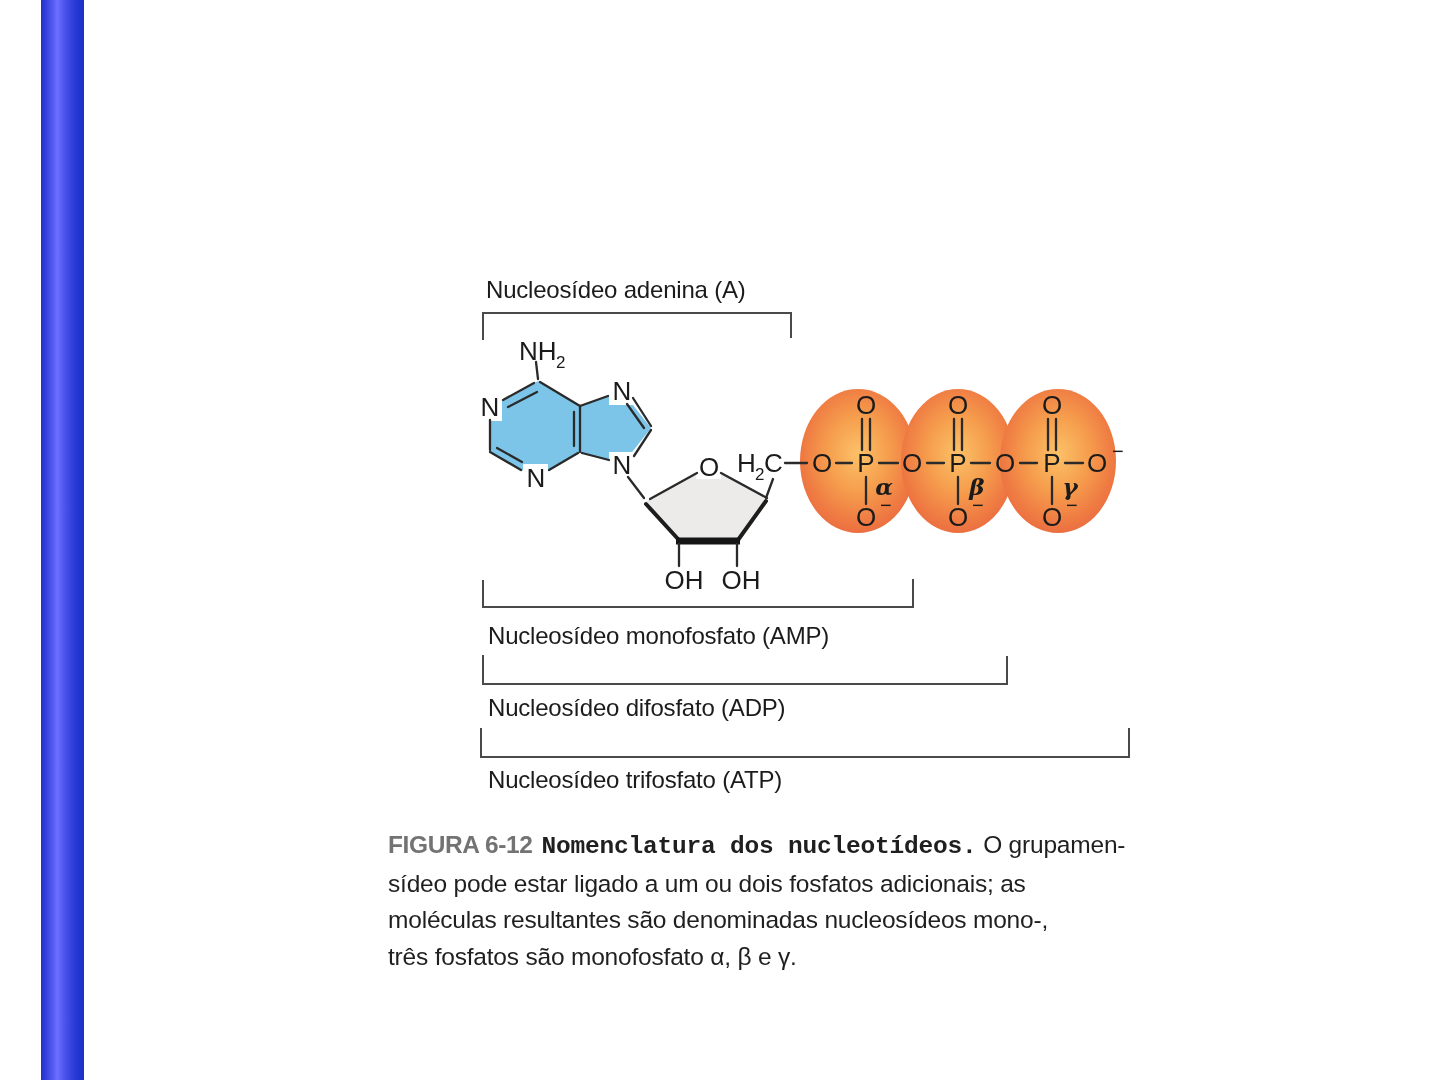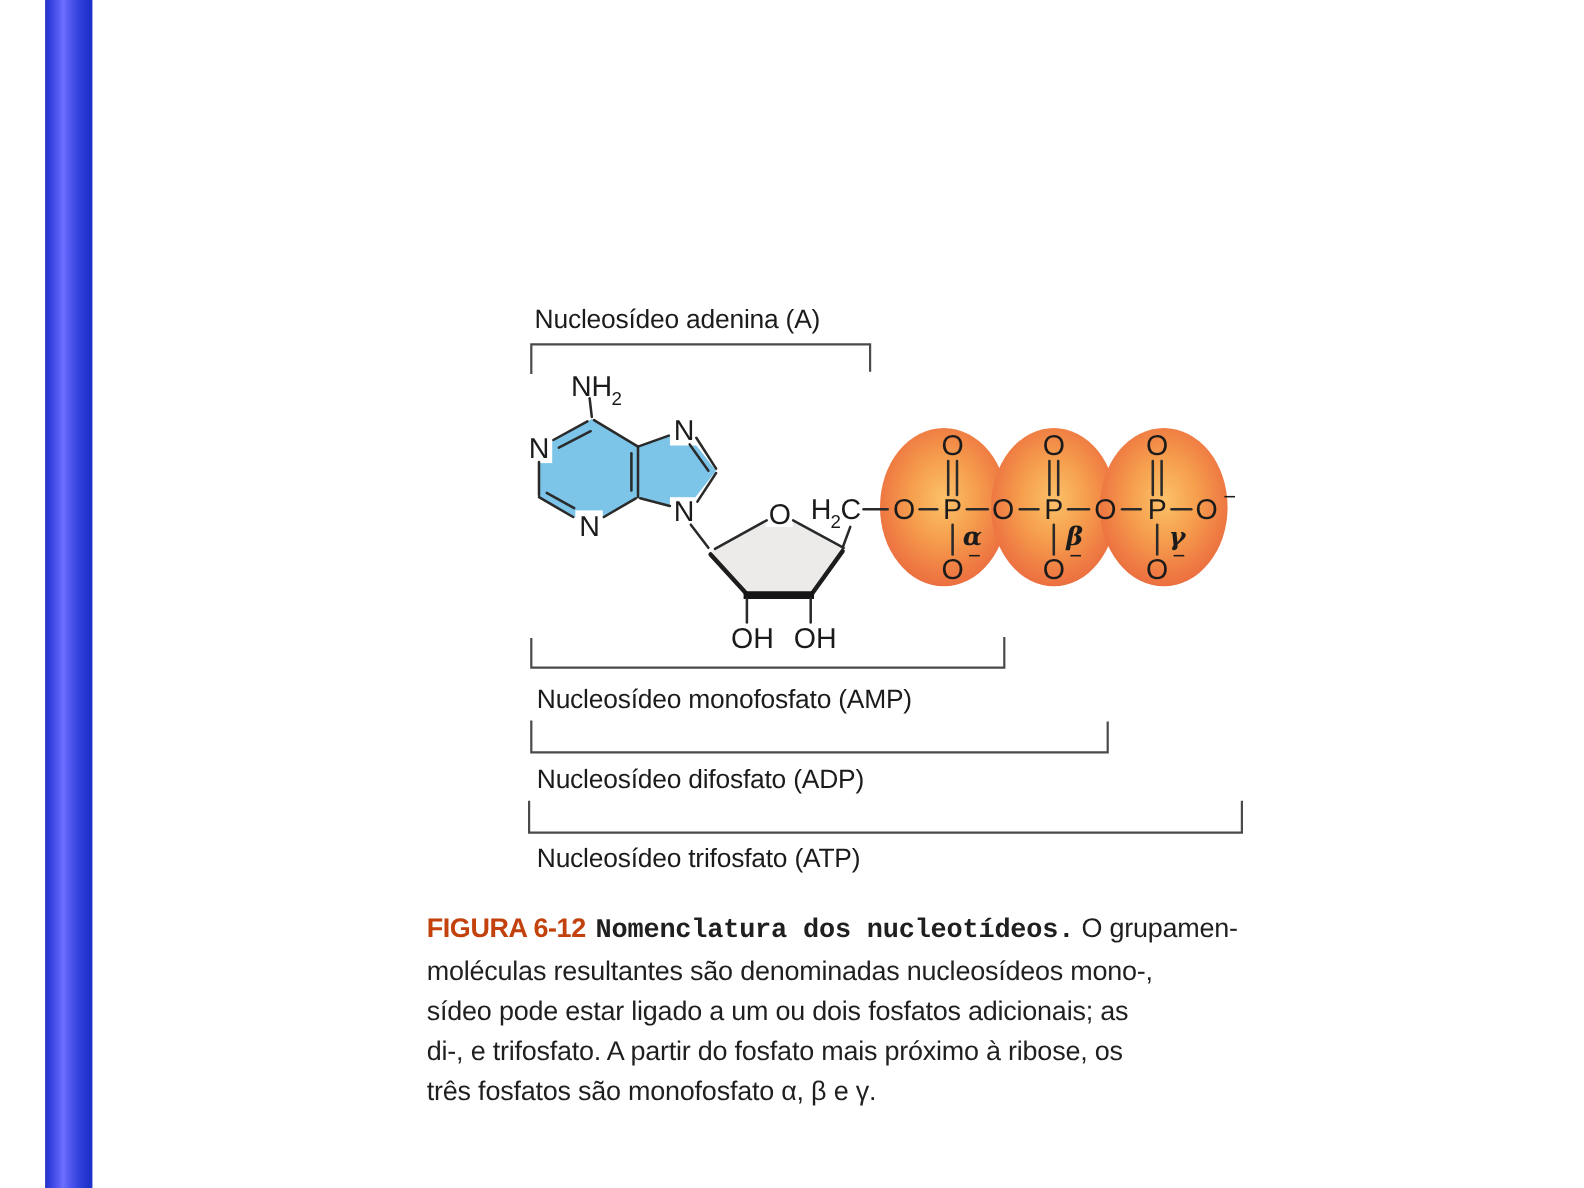--- a/index.html
+++ b/index.html
@@ -15,21 +15,21 @@
   .sup{font-size:20px;}
   .greek{font-family:"DejaVu Serif",serif;font-style:italic;font-weight:bold;font-size:23px;}
   .bracket-label{font-size:24px;letter-spacing:-0.2px;}
   .bond{stroke:#2a2a2a;stroke-width:2.3;stroke-linecap:round;fill:none;}
   .bond-thick{stroke:#1d1d1d;stroke-width:4;stroke-linecap:round;fill:none;}
   .bond-bold{stroke:#151515;stroke-width:7;stroke-linecap:butt;fill:none;}
   .bracket{stroke:#4a4a4a;stroke-width:2;fill:none;}
   .caption{position:absolute;left:388px;top:827px;width:690px;
     font-size:24.5px;line-height:36.5px;letter-spacing:-0.2px;color:#1f1f1f;}
   .cap-line{white-space:nowrap;}
-  .fig-label{color:#c2410c;font-weight:bold;margin-right:9px;letter-spacing:-0.4px;}
+  .fig-label{color:#737373;font-weight:bold;margin-right:9px;letter-spacing:-0.4px;}
   .fig-title{font-weight:bold;font-family:Liberation Mono, monospace;}
 </style>
 </head>
 <body>
 
 <div class="side-bar"></div>
 
 <svg width="740" height="550" viewBox="440 260 740 550">
   <defs>
     <radialGradient id="phos" cx="50%" cy="45%" r="62%">
@@ -160,17 +160,16 @@
   <text class="greek" x="884" y="495" text-anchor="middle">α</text>
   <text class="greek" x="977" y="495" text-anchor="middle">β</text>
   <text class="greek" x="1070" y="495" text-anchor="middle">γ</text>
 </svg>
 
 <div class="caption">
   <div class="cap-line">
     <span class="fig-label">FIGURA 6-12</span><span class="fig-title">Nomenclatura dos nucleotídeos.</span>
     <span>O grupamen-</span>
   </div>
+  <div class="cap-line">sídeo pode estar ligado a um ou dois fosfatos adicionais; as</div>
   <div class="cap-line">moléculas resultantes são denominadas nucleosídeos mono-,</div>
-  <div class="cap-line">sídeo pode estar ligado a um ou dois fosfatos adicionais; as</div>
-  <div class="cap-line">di-, e trifosfato. A partir do fosfato mais próximo à ribose, os</div>
   <div class="cap-line">três fosfatos são monofosfato α, β e γ.</div>
 </div>
 
 </body></html>

